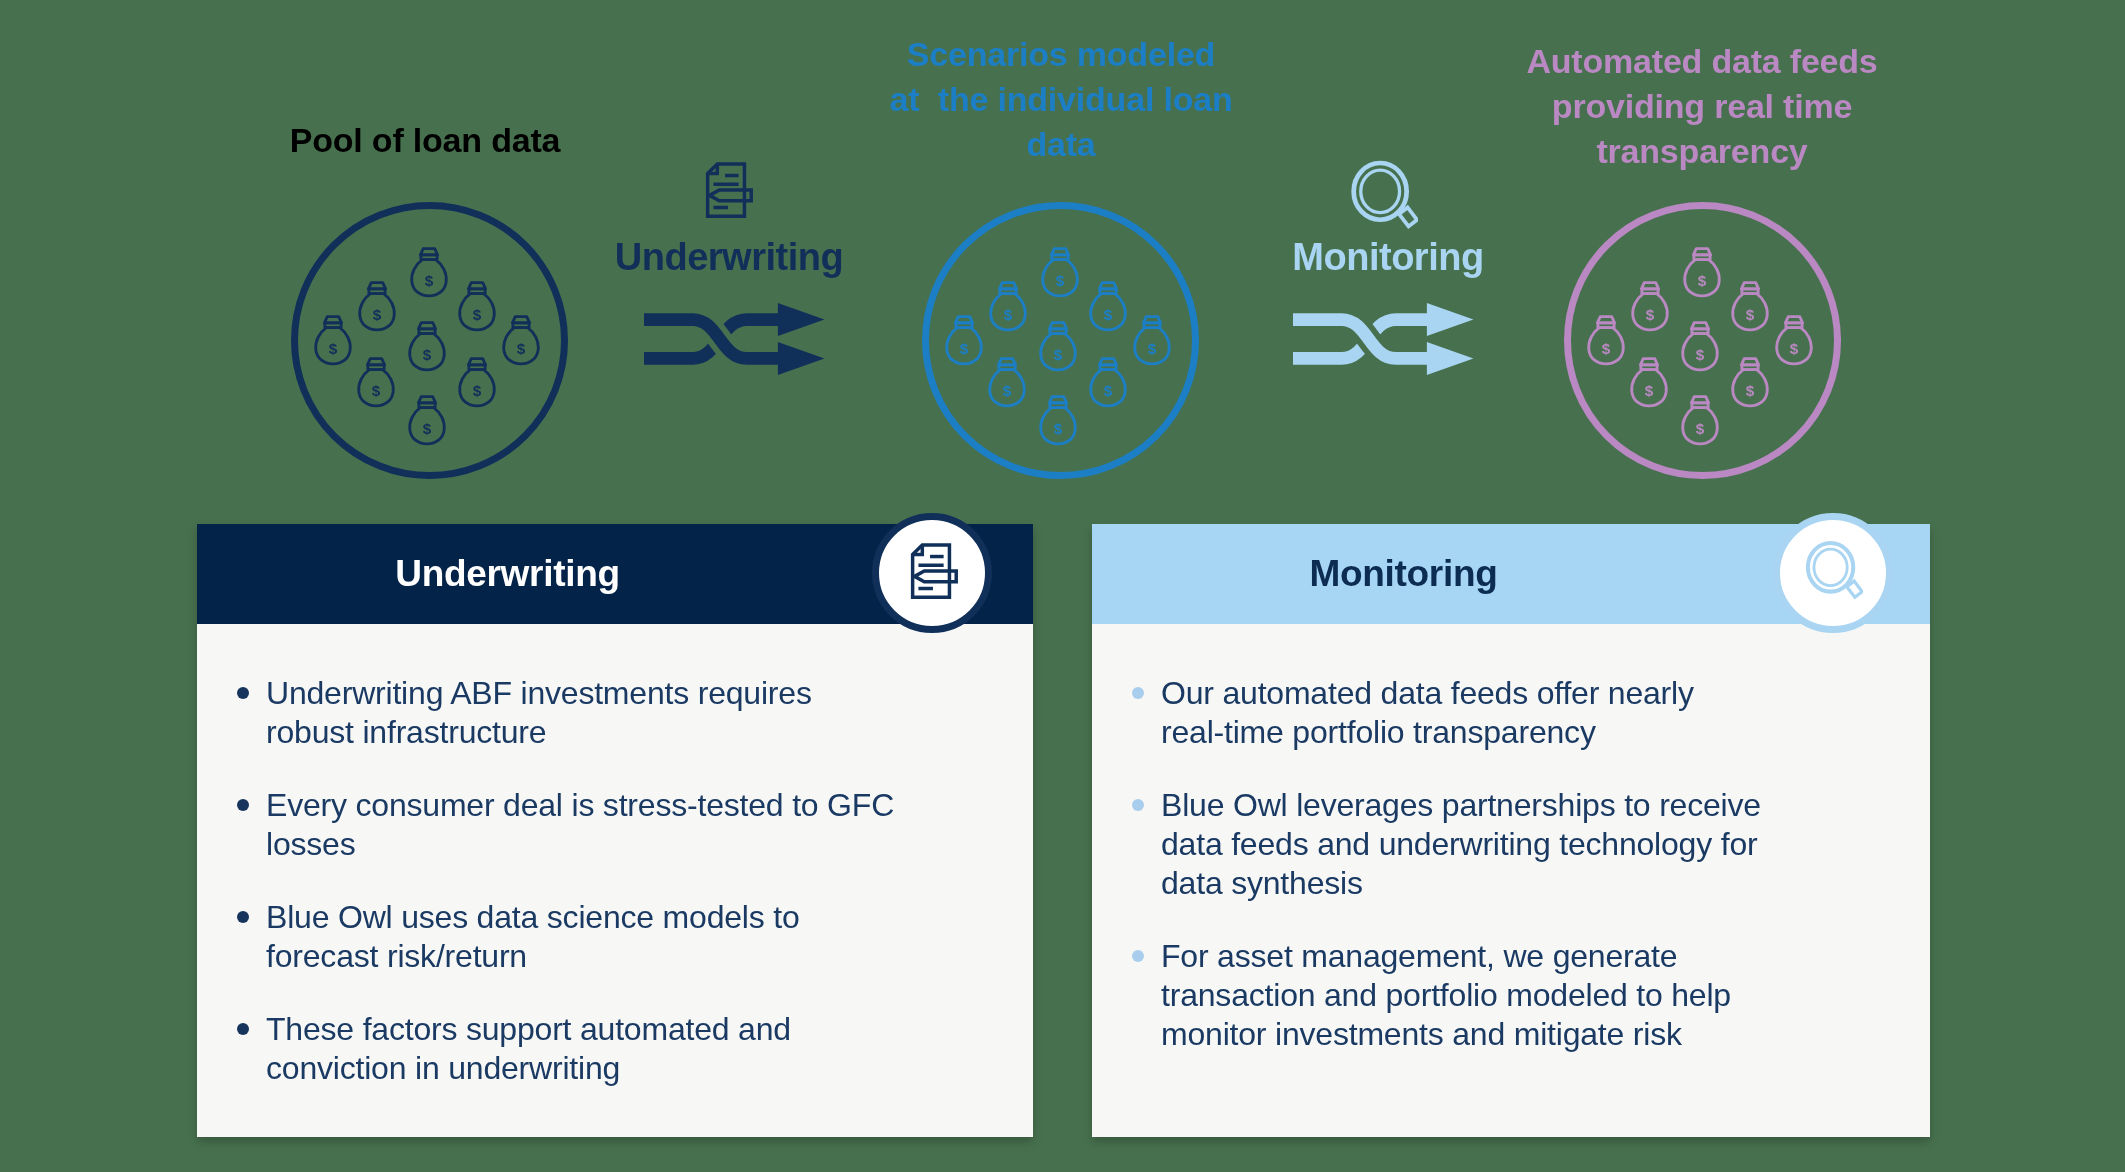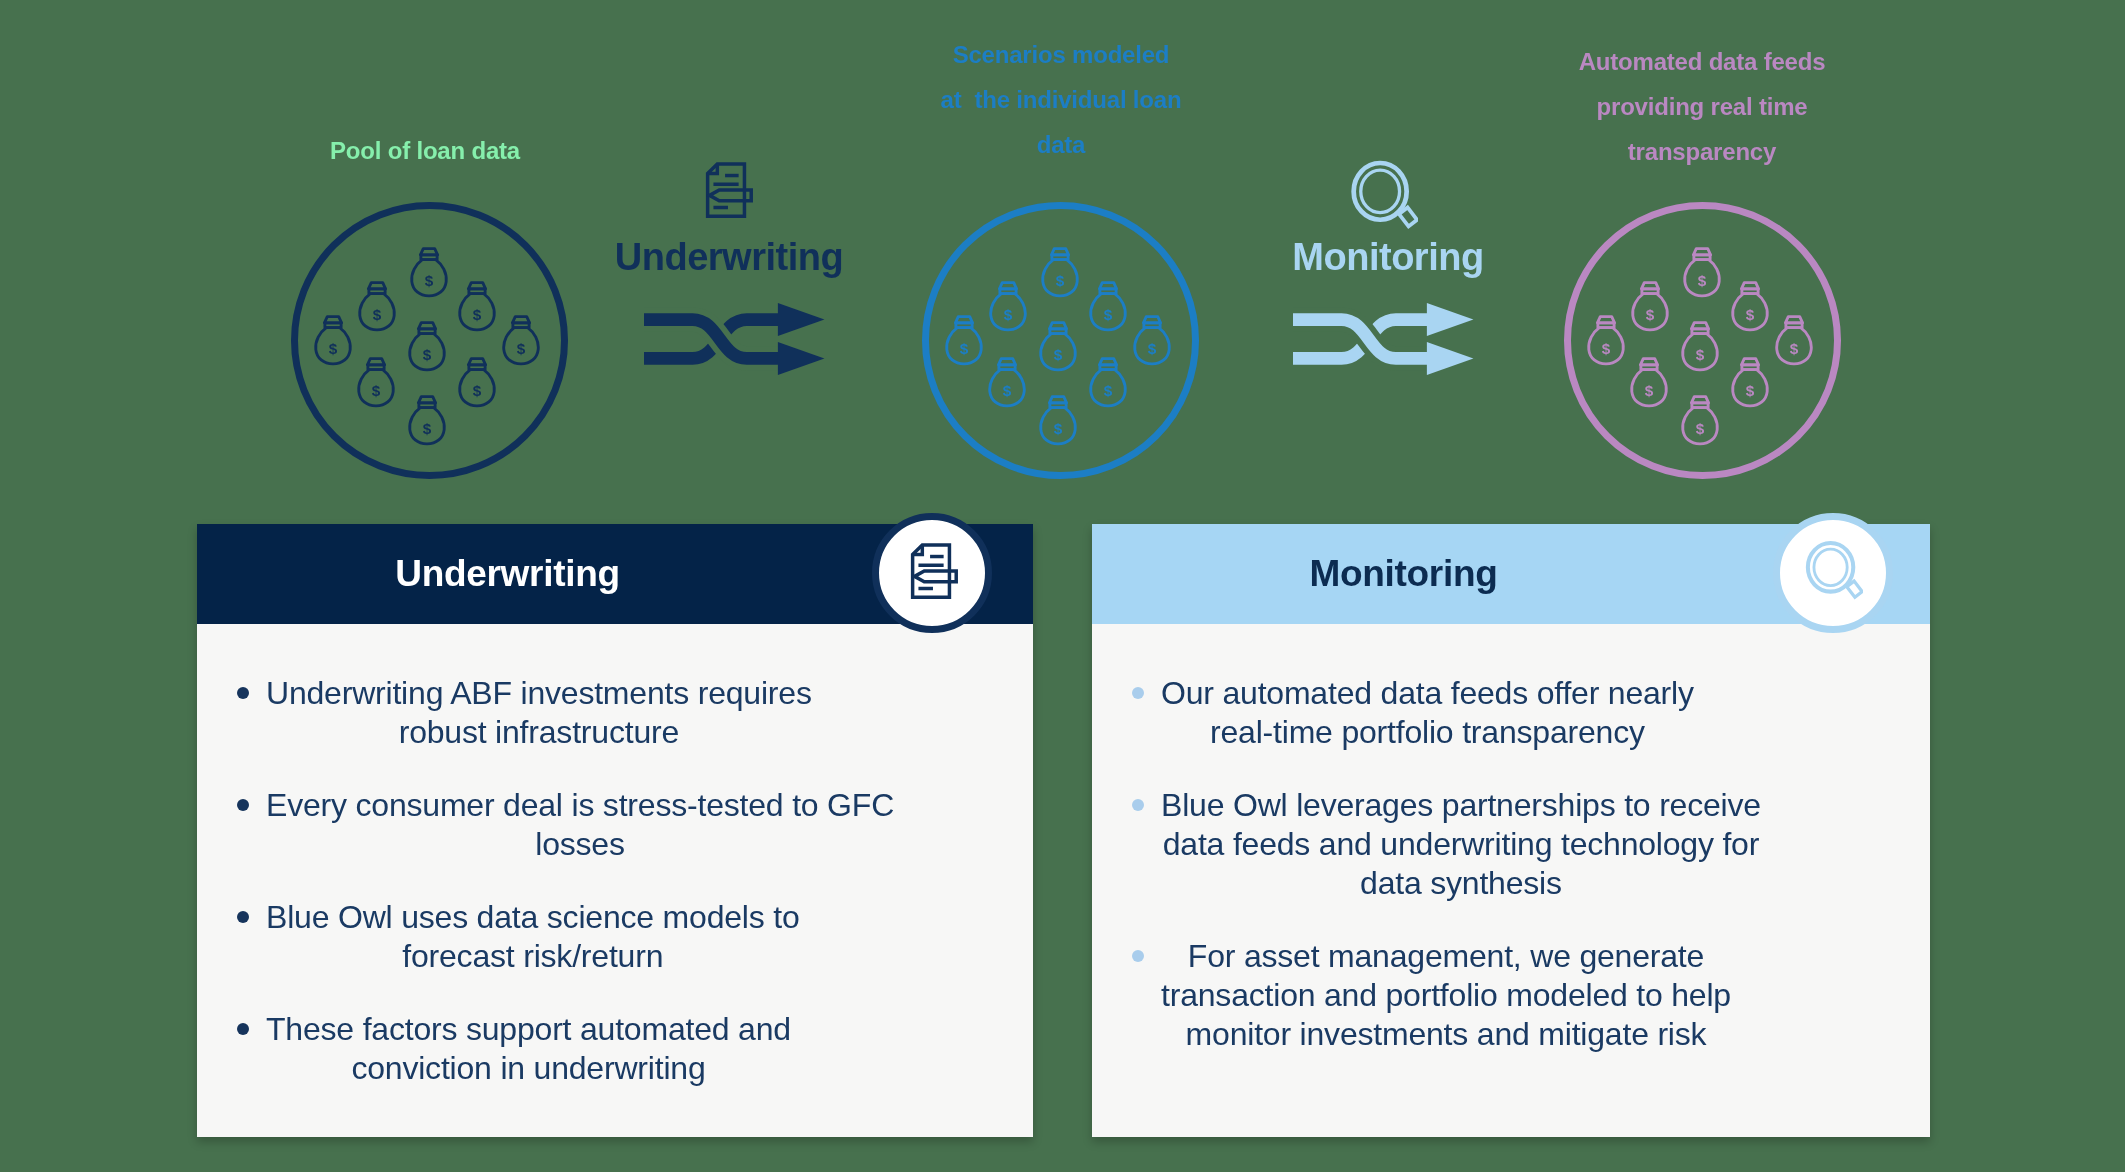--- a/index.html
+++ b/index.html
@@ -12,22 +12,22 @@
     --lblue-hdr:#a6d6f4;
     --purple:#ba88c2;
     --card-body:#f7f7f6;
   }
   html,body{margin:0;padding:0;background:var(--bg);}
   body{font-family:"Liberation Sans","DejaVu Sans",sans-serif;}
   .stage{position:relative;width:2125px;height:1172px;background:var(--bg);overflow:hidden;}
 
   
   .sec-title{position:absolute;width:500px;text-align:center;font-weight:bold;
-             font-size:24px;line-height:45px;white-space:pre-wrap;letter-spacing:-0.2px;}
-  .t-pool{left:175px;top:128px;color:#86efac;}
+             font-size:34px;line-height:45px;white-space:pre-wrap;letter-spacing:-0.2px;}
+  .t-pool{left:175px;top:118px;color:#000000;}
   .t-scen{left:811px;top:32px;color:var(--blue);}
   .t-auto{left:1452px;top:32px;color:var(--purple);margin-top:7px;}
 
   
   .pool-circle{position:absolute;top:202px;width:277px;height:277px;border-radius:50%;
                border:7px solid;box-sizing:border-box;}
   .c-navy{left:291px;border-color:var(--navy);color:var(--navy);}
   .c-blue{left:922px;border-color:var(--blue);color:var(--blue);}
   .c-purple{left:1564px;border-color:var(--purple);color:var(--purple);}
   .bag{position:absolute;width:42px;height:52px;}
@@ -59,21 +59,21 @@
   .card-uw .card-header{background:var(--navy-dark);color:#ffffff;}
   .card-mon .card-header{background:var(--lblue-hdr);color:#0c2c51;}
   .badge{position:absolute;top:-11px;width:120px;height:120px;border-radius:50%;
          background:#ffffff;border:7px solid;box-sizing:border-box;z-index:2;
          display:flex;align-items:center;justify-content:center;}
   .card-uw .badge{left:675px;border-color:var(--navy);color:var(--navy);}
   .card-mon .badge{left:681px;border-color:var(--lblue);color:var(--lblue);}
   .badge svg{width:62px;height:62px;}
   .card-mon .badge svg{width:60px;height:66px;}
   .card-body{padding:50px 20px 0 40px;}
-  .bullet{display:flex;margin-bottom:34px;text-align:center;}
+  .bullet{display:flex;margin-bottom:34px;}
   .bullet .dot{flex:0 0 12px;width:12px;height:12px;border-radius:50%;margin:13px 17px 0 0;}
   .card-uw .dot{background:#16345c;}
   .card-mon .dot{background:#a9cdec;}
   .bullet .txt{font-size:32px;line-height:39px;color:var(--text-navy);
                white-space:pre-wrap;letter-spacing:-0.2px;}
 </style>
 </head>
 <body>
 
 <div class="stage">

